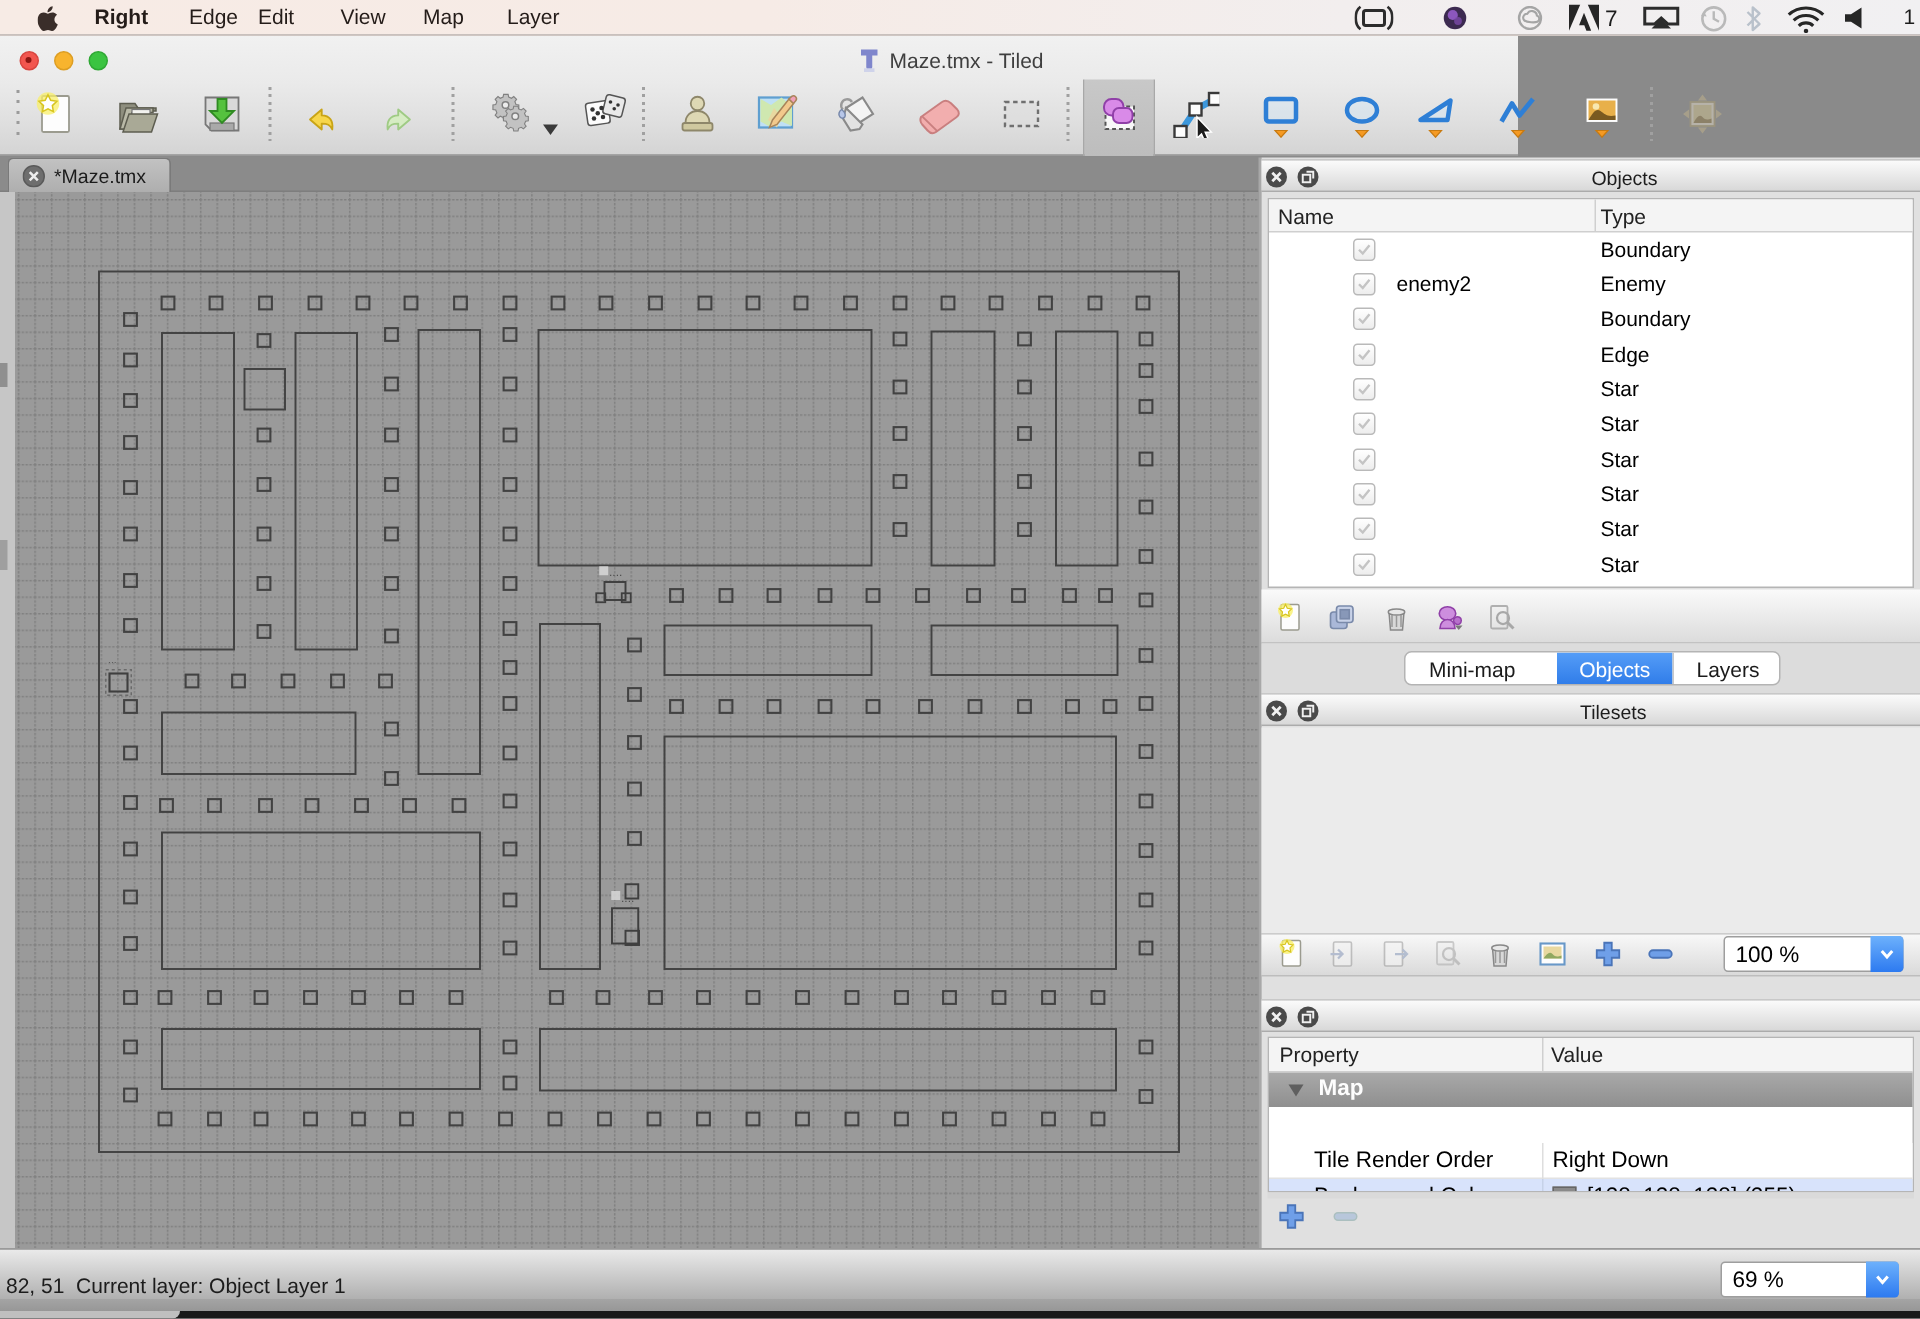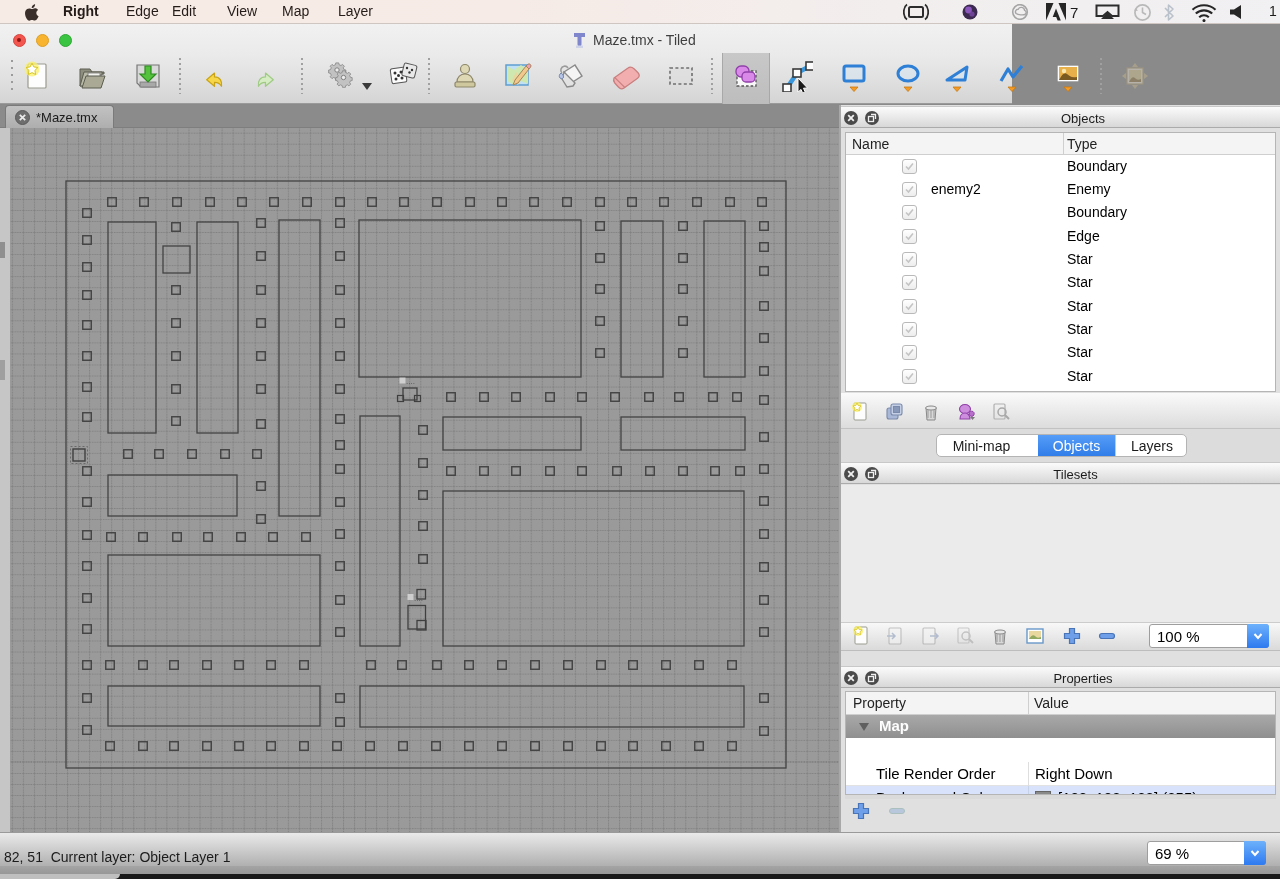--- a/index.html
+++ b/index.html
@@ -659,21 +659,20 @@
 <div class="abs" style="left:841px;top:666px;width:439px;height:22px;background:linear-gradient(#fbfbfb,#d8d8d8);border-top:1px solid #c8c8c8;border-bottom:1px solid #ababab;">
   <svg class="abs" style="left:2px;top:3px" width="16" height="16" viewBox="0 0 16 16">
       <circle cx="8" cy="8" r="7" fill="#4a4a4a"></circle>
       <path d="M5.2 5.2l5.6 5.6M10.8 5.2l-5.6 5.6" stroke="#f0f0f0" stroke-width="1.8"></path>
     </svg>
   <svg class="abs" style="left:23px;top:3px" width="16" height="16" viewBox="0 0 16 16">
       <circle cx="8" cy="8" r="7" fill="#4a4a4a"></circle>
       <rect x="4.5" y="6.5" width="5" height="5" fill="none" stroke="#f0f0f0" stroke-width="1.3"></rect>
       <path d="M7 4.5h4.5V9" fill="none" stroke="#f0f0f0" stroke-width="1.3"></path>
     </svg>
-  <div class="abs" style="left:45px;right:0;top:4px;text-align:center;font-size:13px;font-weight:500;color:#1c1c1c;">Properties</div>
 </div>
 
 <div class="abs" style="left:845px;top:691px;width:431px;height:104px;background:#ffffff;border:1px solid #b5b5b5;overflow:hidden;">
   <div class="abs" style="left:0;top:0;width:431px;height:22px;background:#f4f4f4;"></div>
   <div class="abs" style="left:7px;top:3px;font-size:14px;color:#222;">Property</div>
   <div class="abs" style="left:188px;top:3px;font-size:14px;color:#222;">Value</div>
   <div class="abs" style="left:182px;top:0;width:1px;height:22px;background:#cfcfcf;"></div>
   <div class="abs" style="left:0;top:22px;width:431px;height:1px;background:#cfcfcf;"></div>
   <div class="abs" style="left:0;top:23px;width:431px;height:23px;background:linear-gradient(#a9a9a9,#8f8f8f);">
     <svg class="abs" style="left:12px;top:7px" width="12" height="10" viewBox="0 0 12 10">

